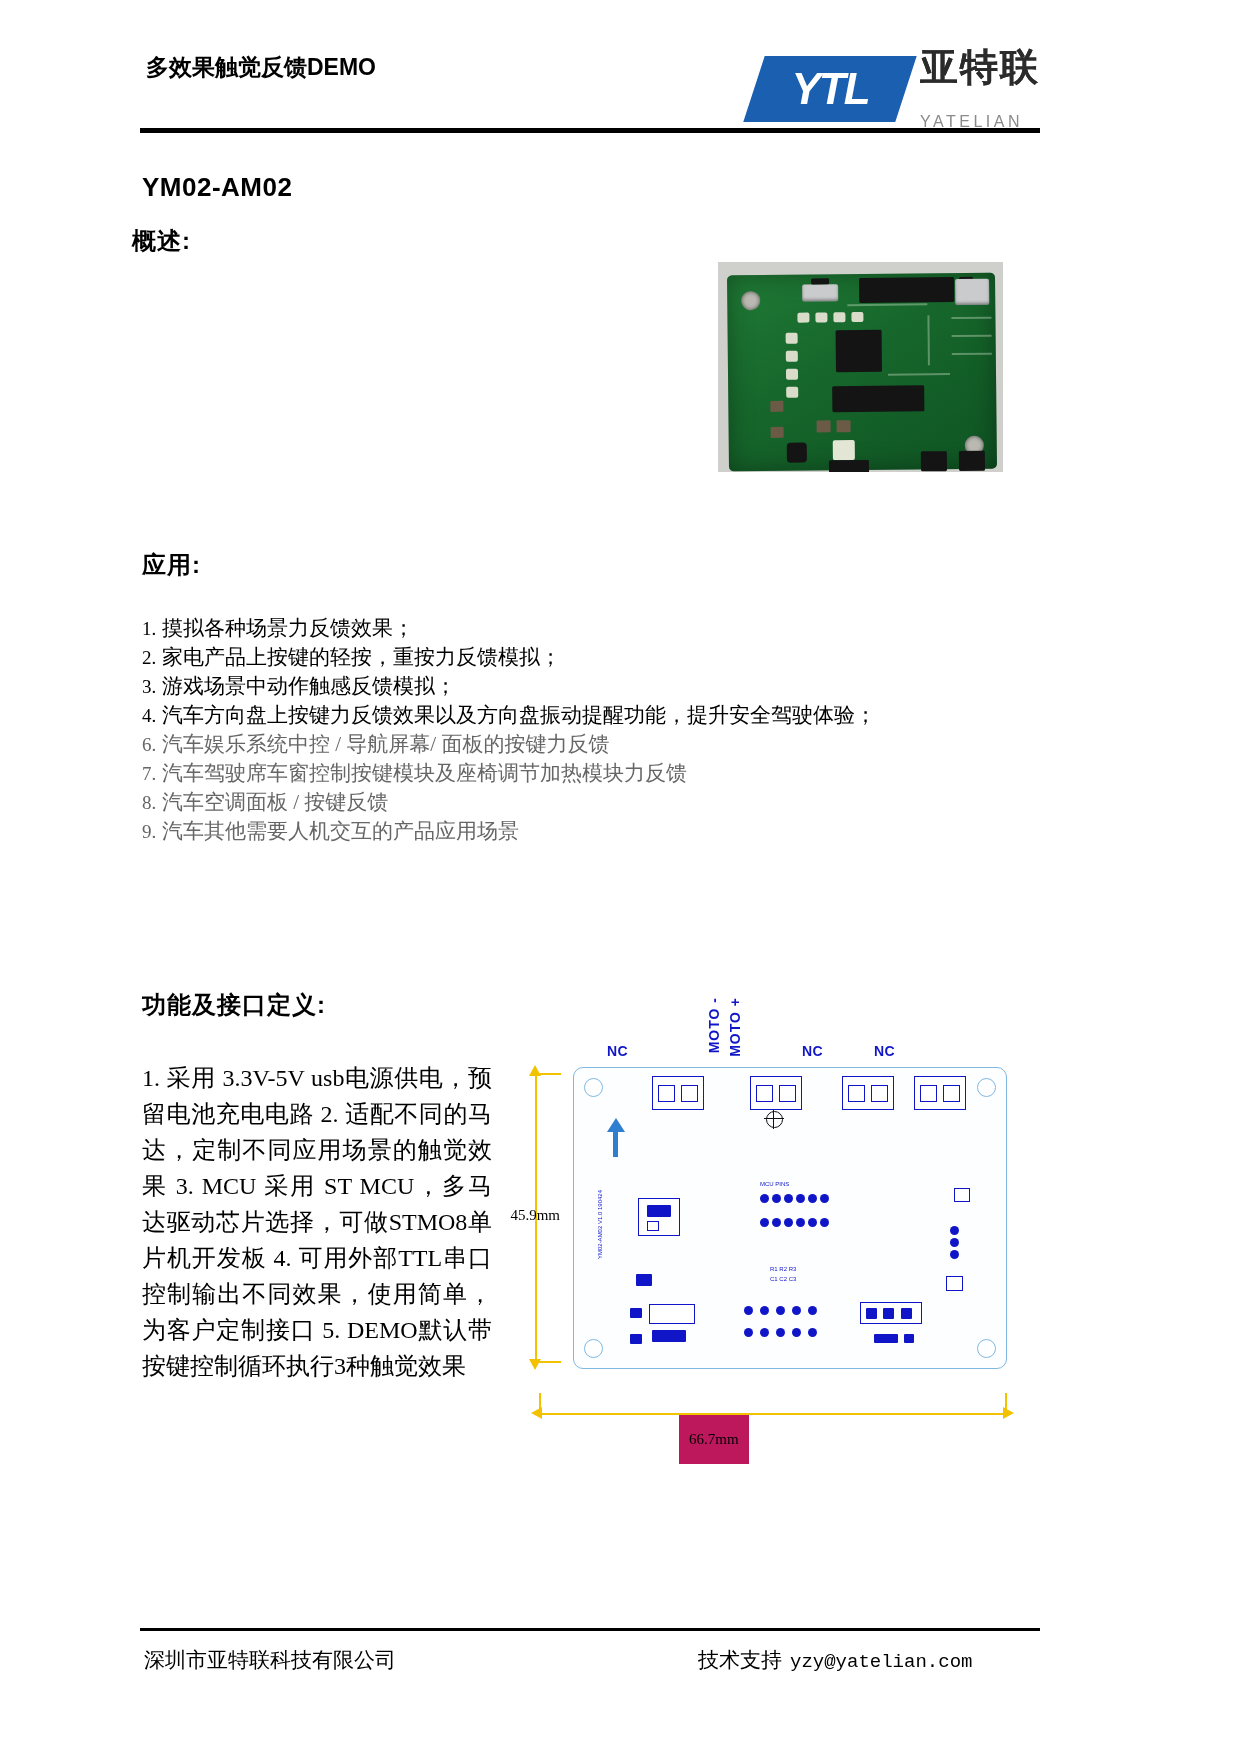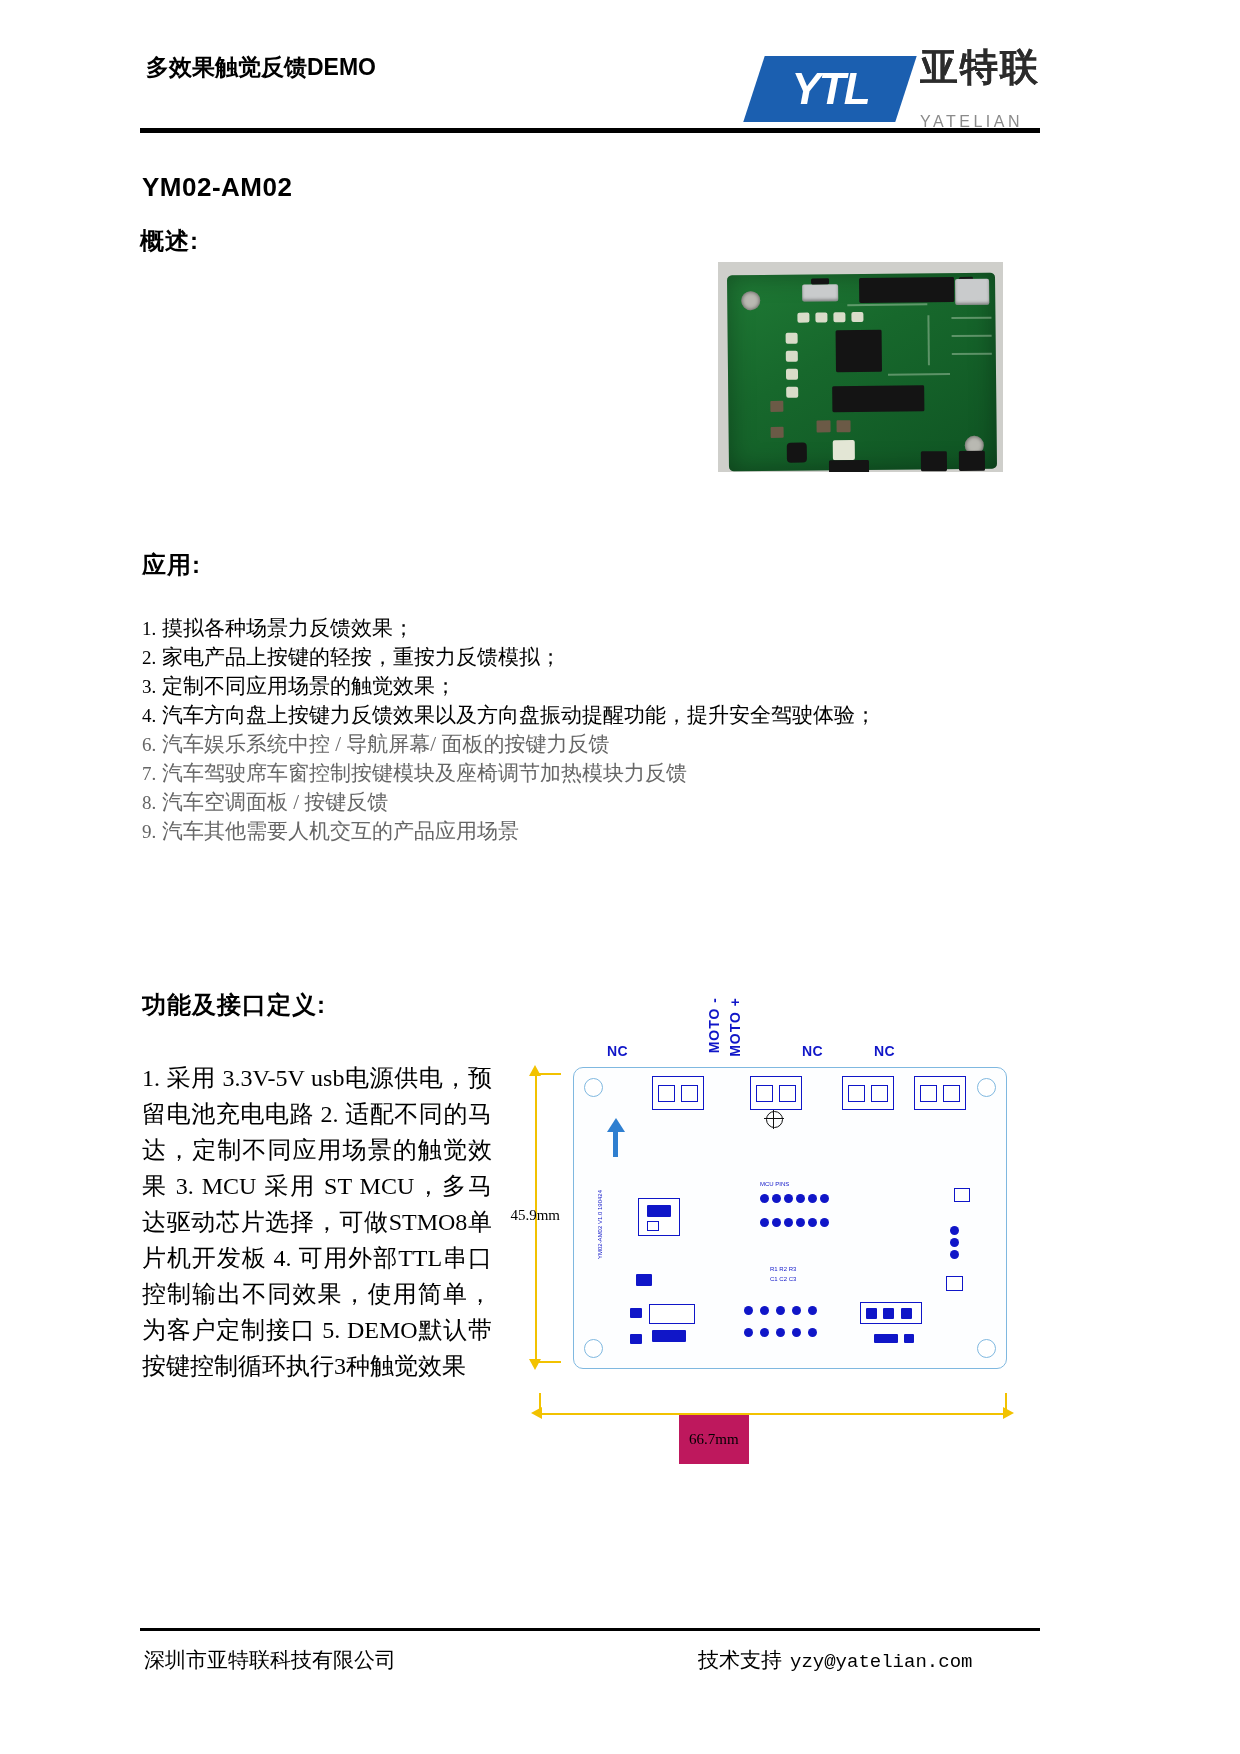--- a/index.html
+++ b/index.html
@@ -118,21 +118,21 @@
     letter-spacing: 0.5px;
   }
 
   .h-sec {
     position: absolute;
     font-family: "Liberation Sans", "DejaVu Sans", sans-serif;
     font-weight: bold;
     font-size: 24px;
     letter-spacing: 1px;
   }
-  .h-overview { left: 140px; top: 225px; }
+  .h-overview { left: 132px; top: 225px; }
   .h-apps     { left: 142px; top: 549px; }
   .h-func     { left: 142px; top: 989px; }
 
   .overview-para {
     position: absolute;
     left: 142px;
     top: 268px;
     width: 570px;
     font-size: 21.5px;
     line-height: 30.5px;
@@ -464,21 +464,21 @@
       <div class="trace" style="left:224px; top:44px; width:40px; height:1.5px;"></div>
       <div class="trace" style="left:224px; top:62px; width:40px; height:1.5px;"></div>
       <div class="trace" style="left:224px; top:80px; width:40px; height:1.5px;"></div>
     </div>
   </div>
 
   <div class="h-sec h-apps">应用:</div>
   <div class="apps-list">
     <div class="li"><span class="num">1.</span><span>摸拟各种场景力反馈效果；</span></div>
     <div class="li"><span class="num">2.</span><span>家电产品上按键的轻按，重按力反馈模拟；</span></div>
-    <div class="li"><span class="num">3.</span><span>定制不同应用场景的触觉效果；</span></div>
+    <div class="li"><span class="num">3.</span><span>游戏场景中动作触感反馈模拟；</span></div>
     <div class="li"><span class="num">4.</span><span>汽车方向盘上按键力反馈效果以及方向盘振动提醒功能，提升安全驾驶体验；</span></div>
     <div class="li dim"><span class="num">6.</span><span>汽车娱乐系统中控 / 导航屏幕/ 面板的按键力反馈</span></div>
     <div class="li dim"><span class="num">7.</span><span>汽车驾驶席车窗控制按键模块及座椅调节加热模块力反馈</span></div>
     <div class="li dim"><span class="num">8.</span><span>汽车空调面板 / 按键反馈</span></div>
     <div class="li dim"><span class="num">9.</span><span>汽车其他需要人机交互的产品应用场景</span></div>
   </div>
 
   <div class="h-sec h-func">功能及接口定义:</div>
   <div class="func-list">1. 采用 3.3V-5V usb电源供电，预留电池充电电路 2. 适配不同的马达，定制不同应用场景的触觉效果 3. MCU 采用 ST MCU，多马达驱动芯片选择，可做STMO8单片机开发板                4. 可用外部TTL串口控制输出不同效果，使用简单，为客户定制接口               5. DEMO默认带按键控制循环执行3种触觉效果</div>
 

